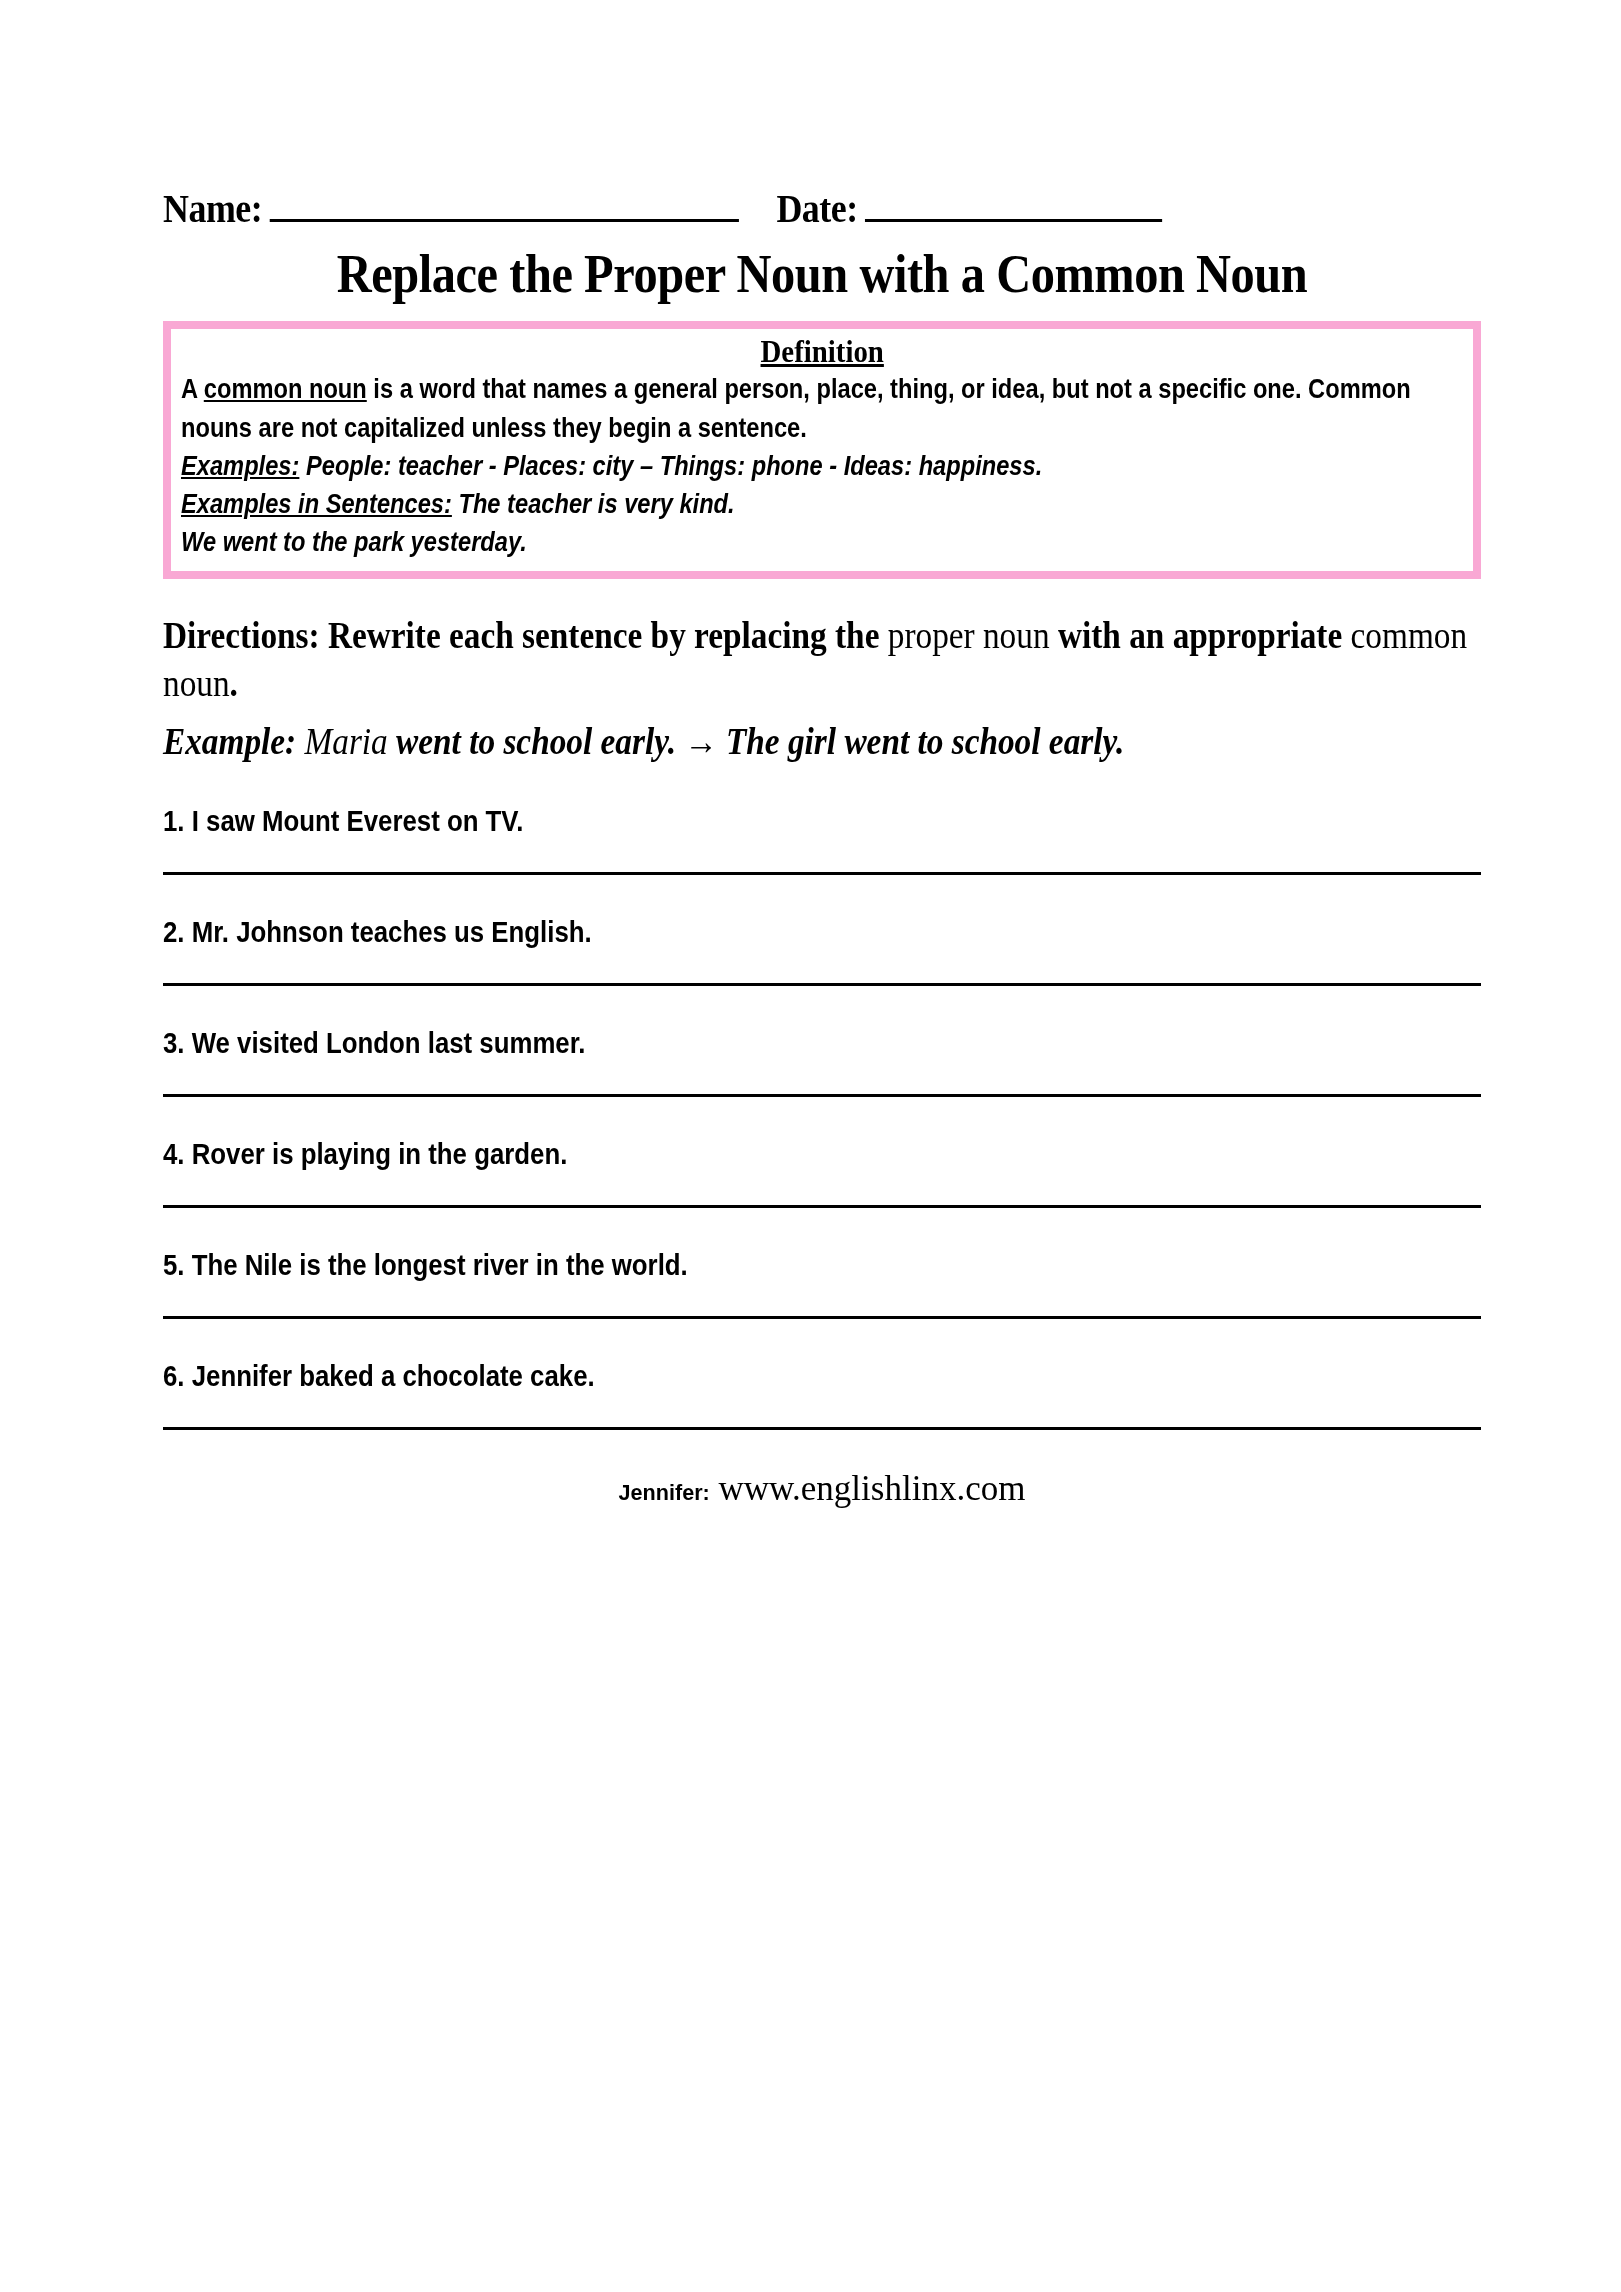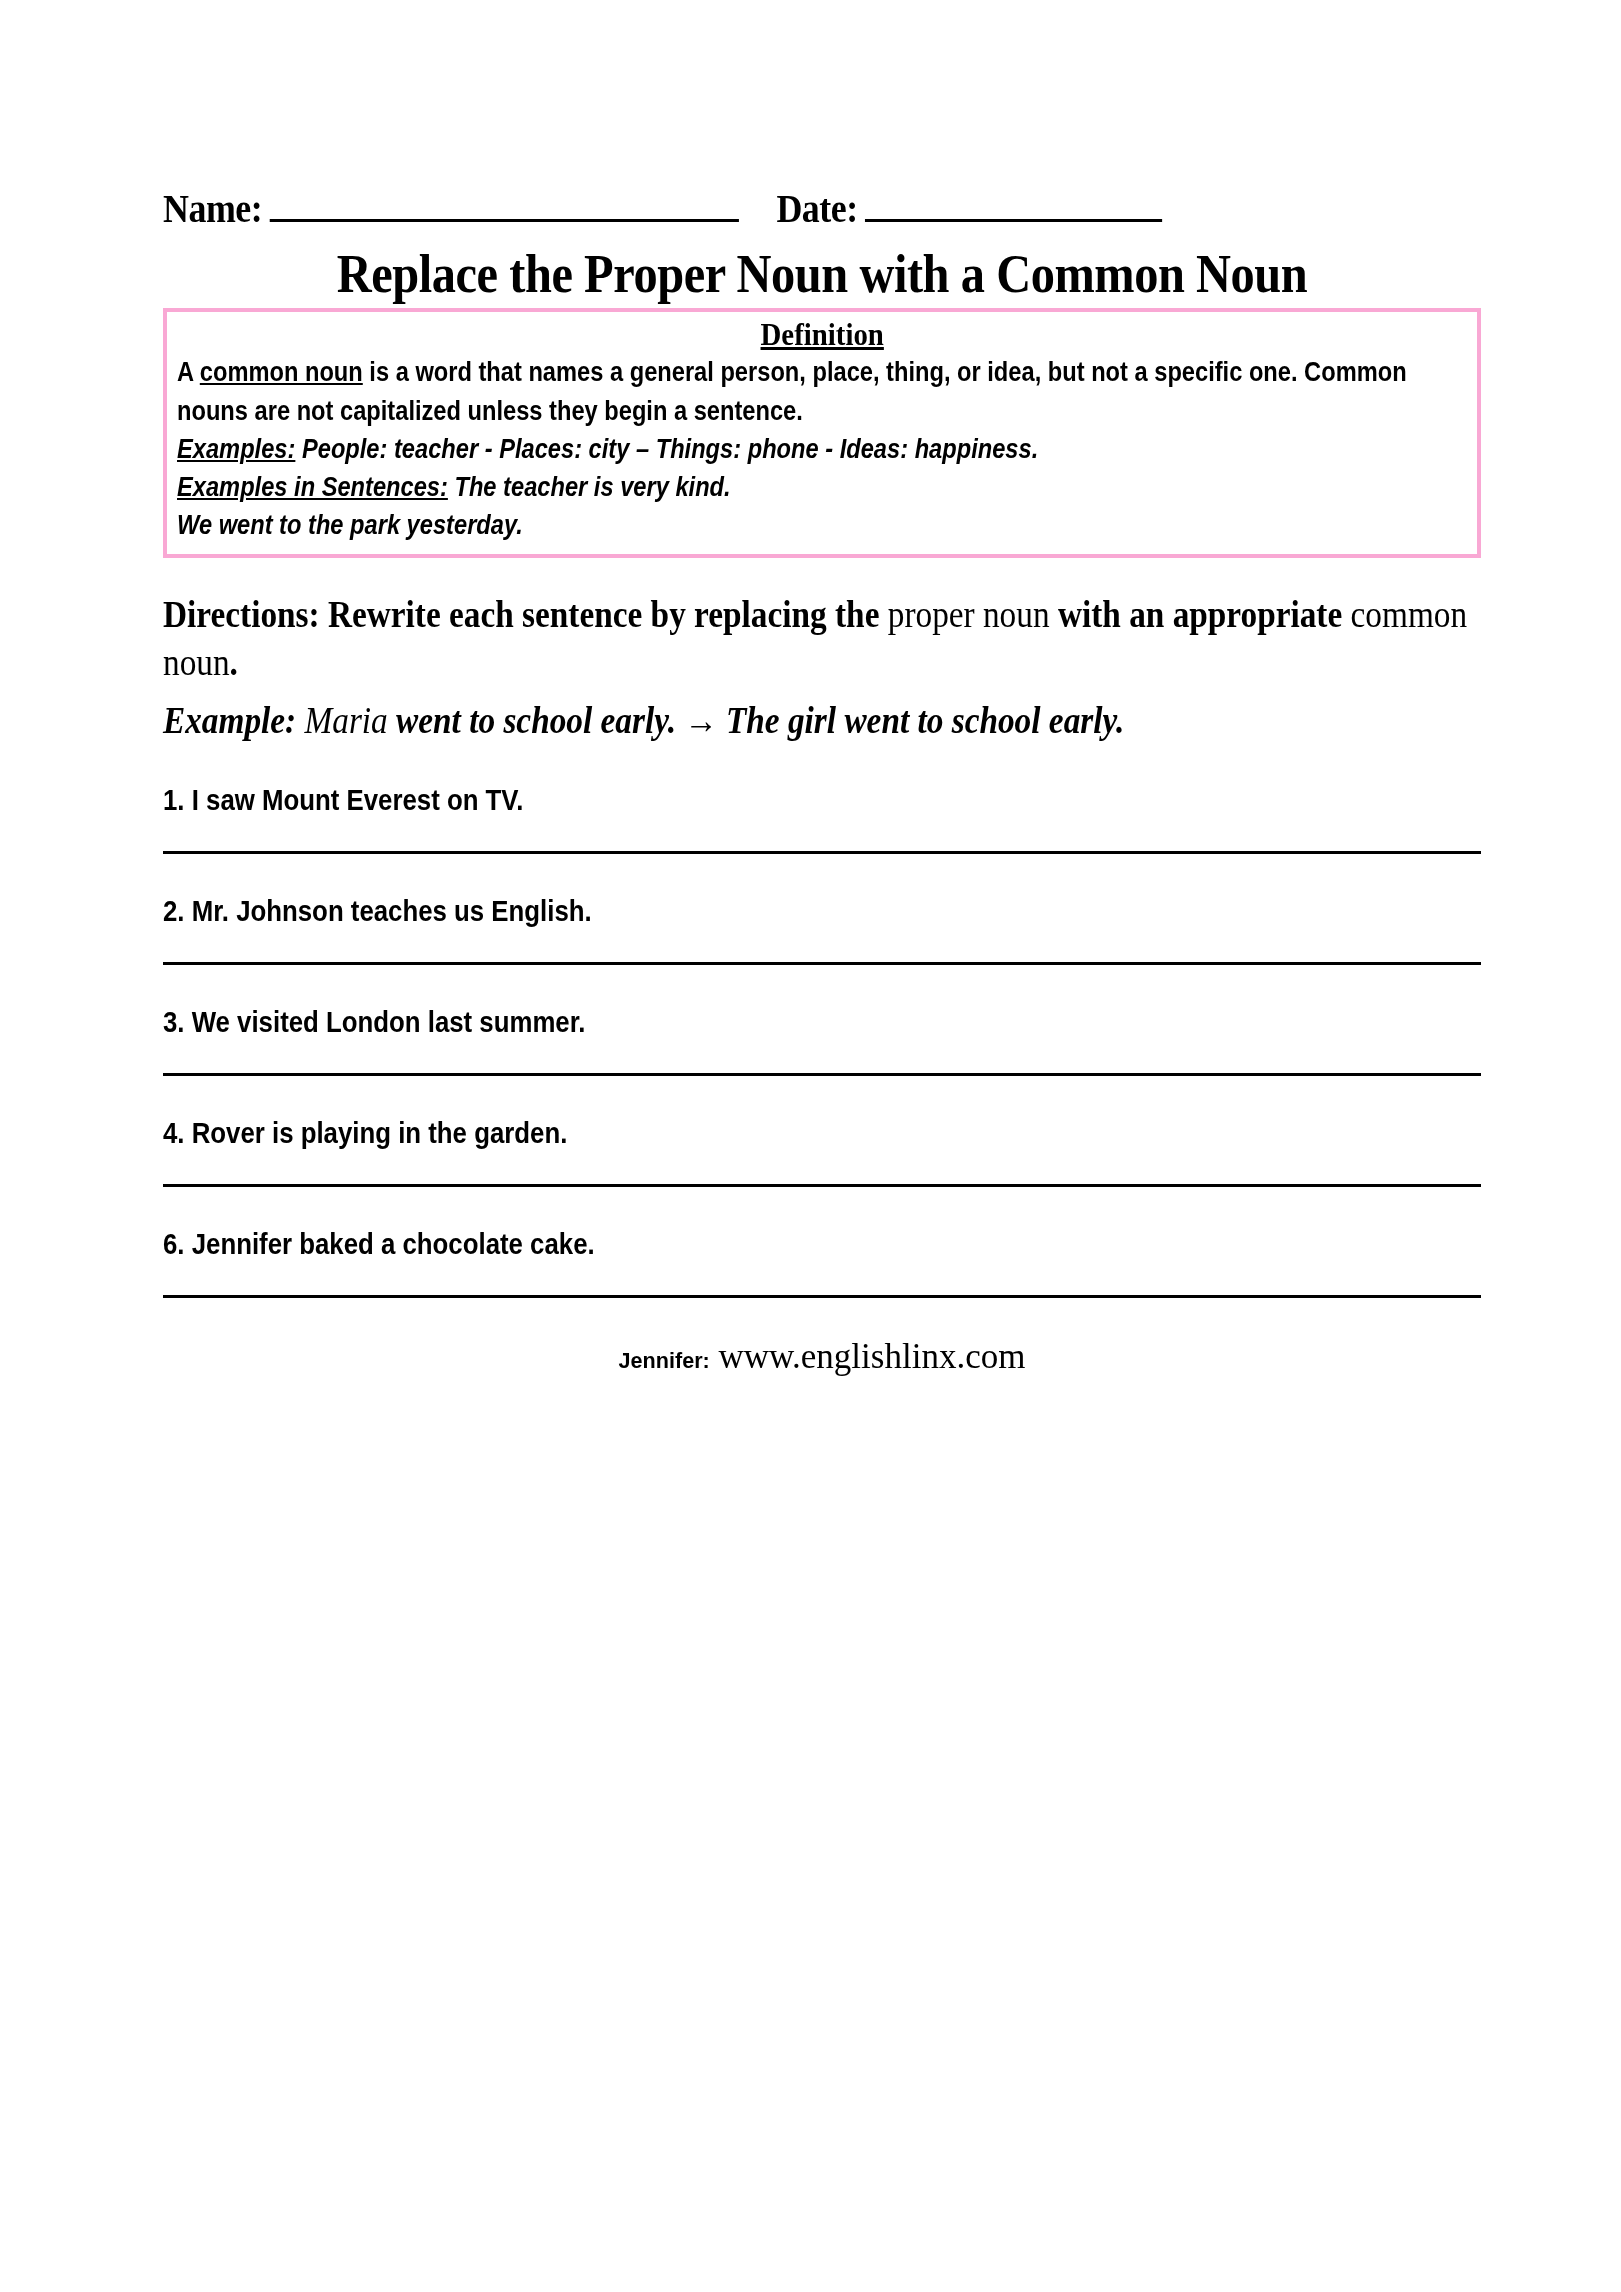--- a/index.html
+++ b/index.html
@@ -61,22 +61,22 @@
     font-weight: bold;
     font-size: 55px;
     line-height: 1.12;
     transform: scaleX(0.88);
     transform-origin: center top;
     letter-spacing: -0.5px;
   }
 
   
   .defbox {
-    margin-top: 4px;
-    border: 4px solid #f9a8d4;
+    margin-top: 17px;
+    border: 8px solid #f9a8d4;
     padding: 3.9px 9.8px 9.8px 9.8px;
     background: #ffffff;
   }
   .def-heading {
     text-align: center;
     font-family: "Liberation Serif", serif;
     font-weight: bold;
     font-size: 31px;
     text-decoration: underline;
     transform: scaleX(0.93);
@@ -237,20 +237,27 @@
       </div>
 
       <div class="q-item">
         <div class="q-text">
           <span>4.</span>
           <span>Rover is playing in the garden.</span>
         </div>
         <div class="q-rule"></div>
       </div>
 
+      <div class="q-item">
+        <div class="q-text">
+          <span>5.</span>
+          <span>The Nile is the longest river in the world.</span>
+        </div>
+        <div class="q-rule"></div>
+      </div>
 
       <div class="q-item">
         <div class="q-text">
           <span>6.</span>
           <span>Jennifer baked a chocolate cake.</span>
         </div>
         <div class="q-rule"></div>
       </div>
 
 

